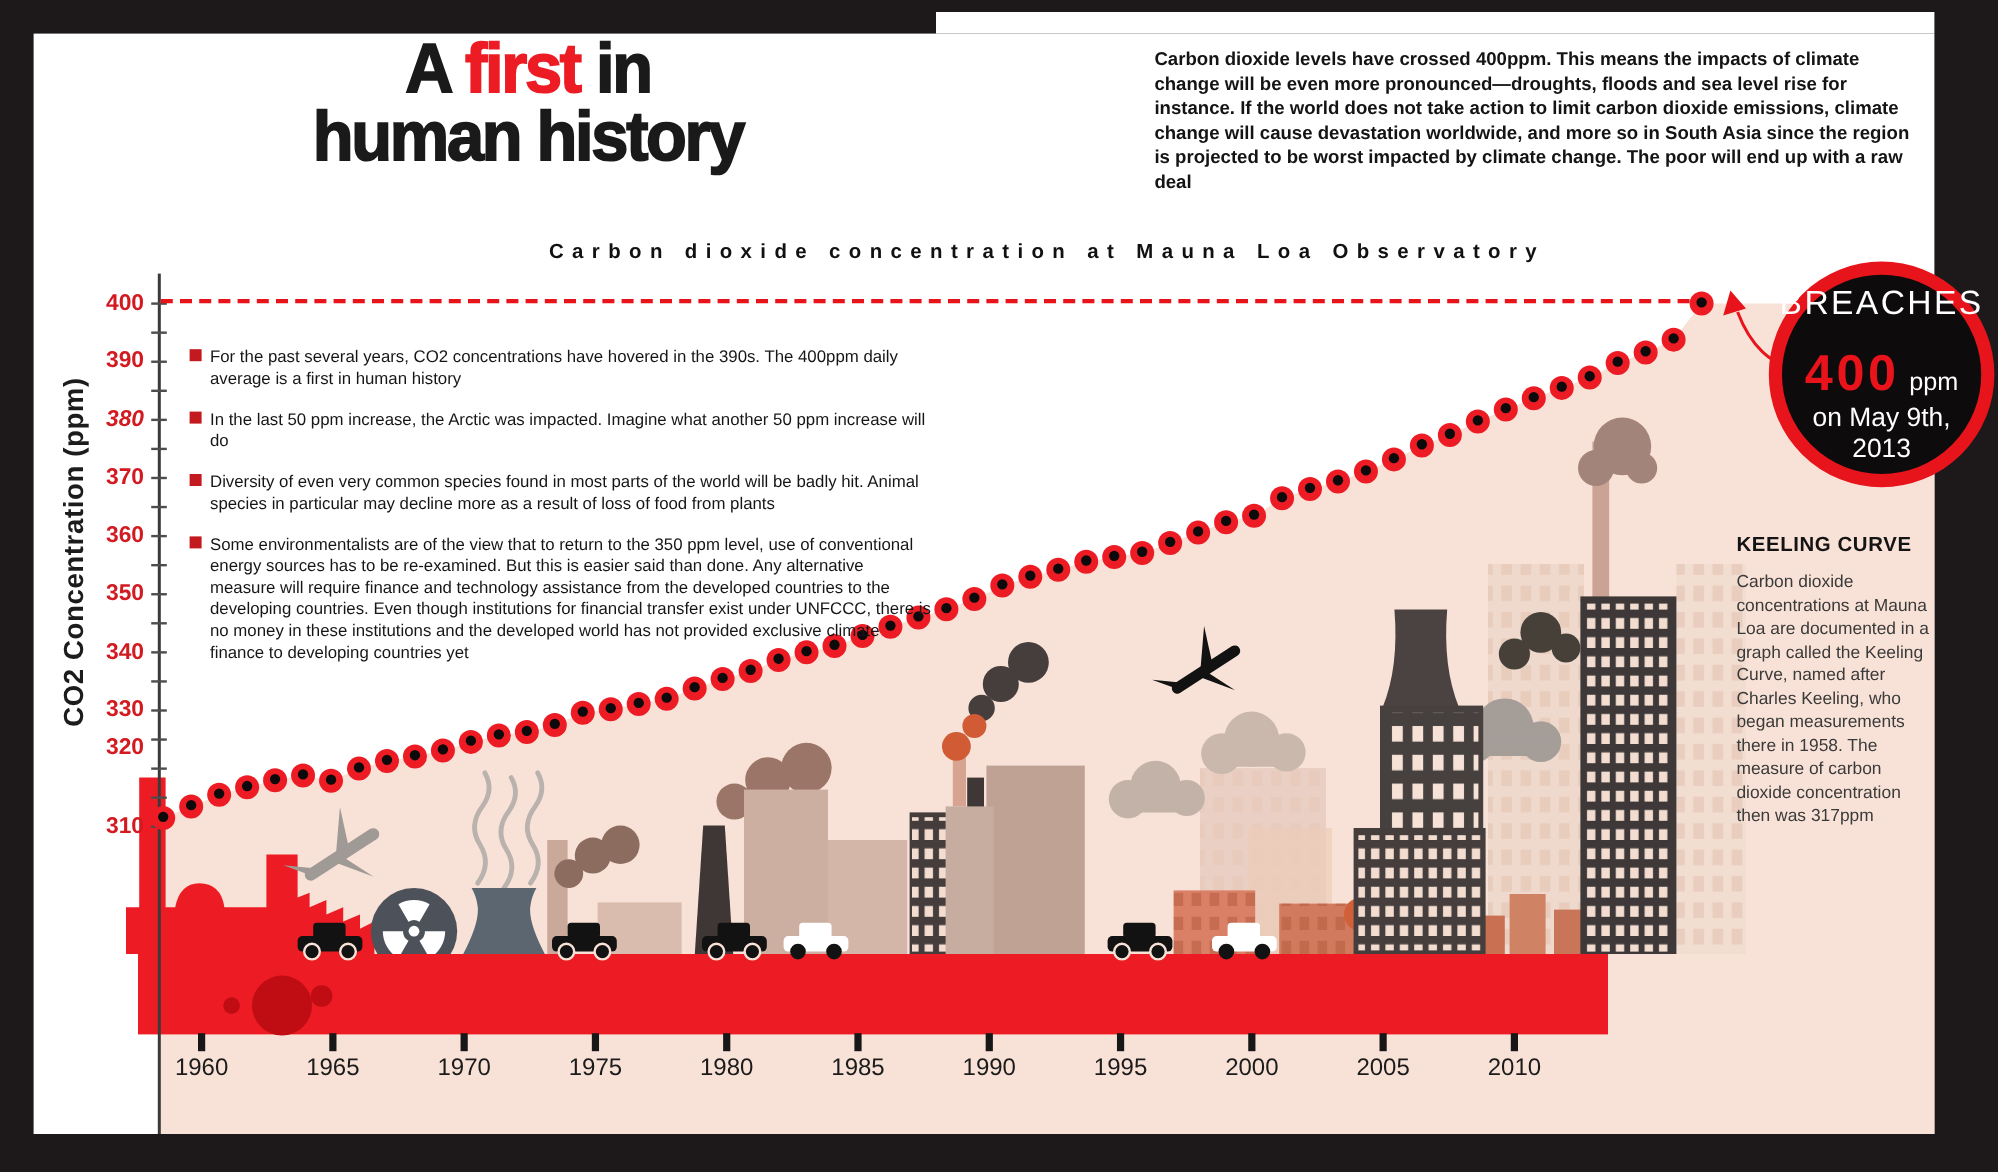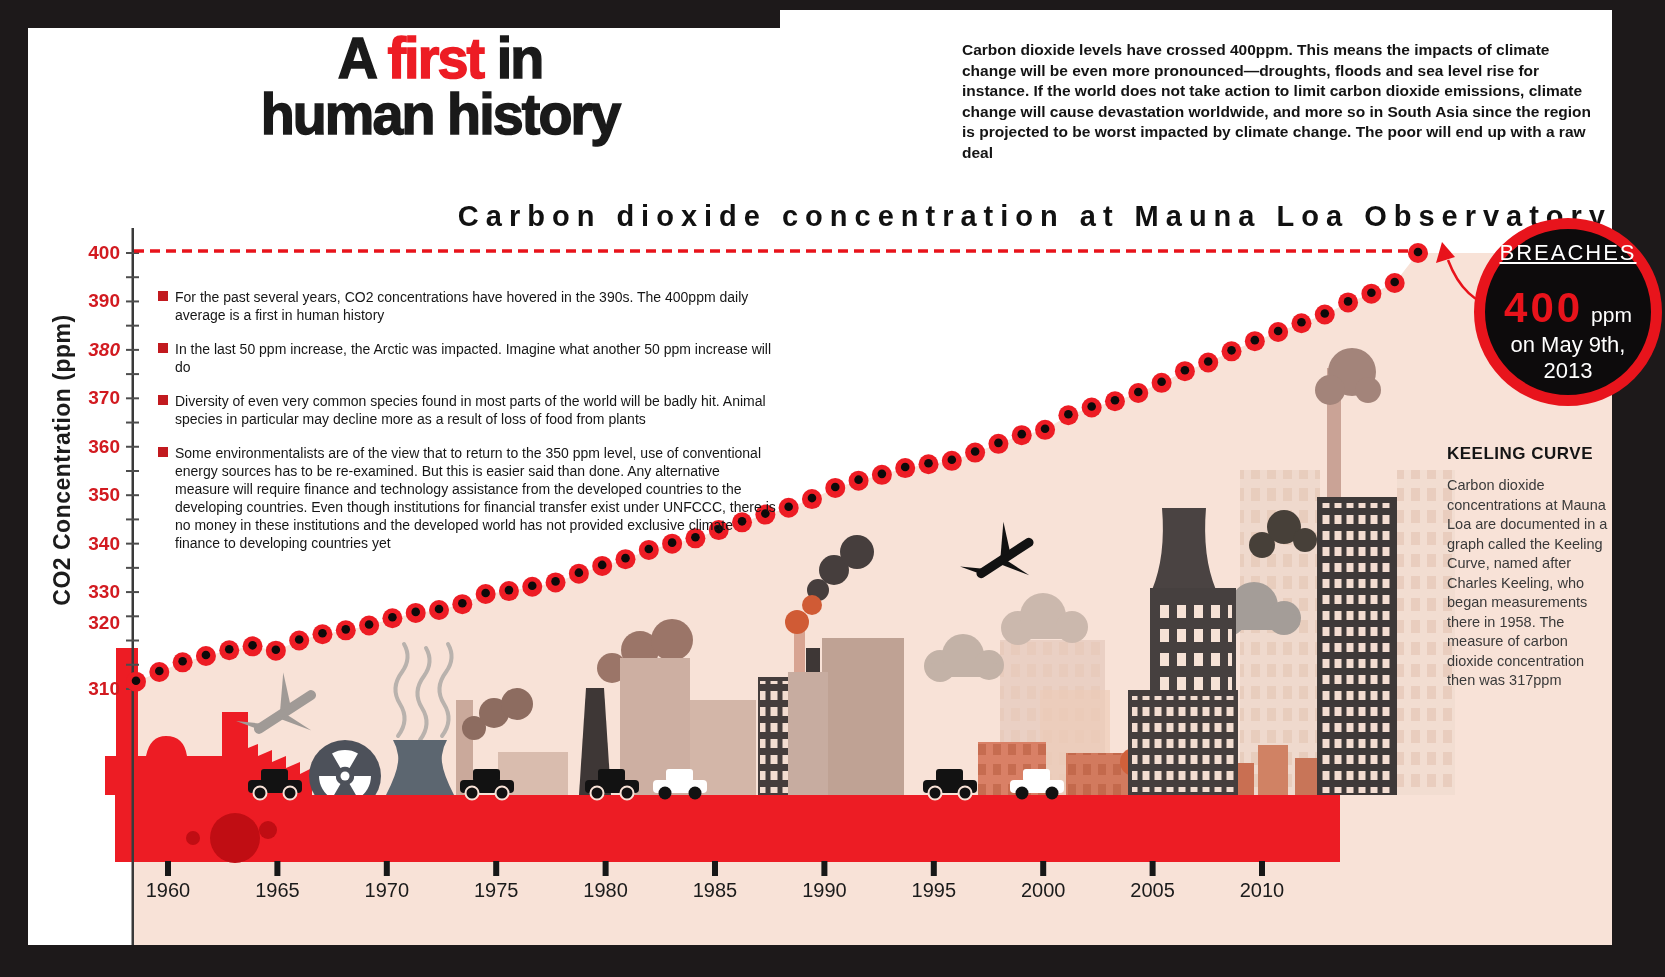--- a/index.html
+++ b/index.html
@@ -10,35 +10,35 @@
   .panel-b{left:780px;top:10px;width:832px;height:18px;}
   svg.scene{position:absolute;left:0;top:0;}
   
   .main-title{position:absolute;left:180px;top:30px;width:520px;text-align:center;
     color:#1a1a1a;font-weight:bold;font-size:58px;line-height:56px;letter-spacing:-2px;
     -webkit-text-stroke:1.5px currentColor;transform:scaleX(.96);}
   .main-title .accent{color:#ed1c24;-webkit-text-stroke:1.5px #ed1c24;}
   .intro{position:absolute;left:962px;top:40px;width:636px;color:#141414;
     font-size:15.5px;line-height:20.5px;font-weight:bold;}
   
-  .chart-title{position:absolute;left:133px;top:200px;width:1479px;text-align:right;
-    font-size:29px;font-weight:bold;letter-spacing:7px;color:#111;}
+  .chart-title{position:absolute;left:133px;top:200px;width:1479px;text-align:center;
+    font-size:17px;font-weight:bold;letter-spacing:7px;color:#111;}
   .y-axis-title{position:absolute;left:62px;top:460px;transform:translate(-50%,-50%) rotate(-90deg);
     white-space:nowrap;font-size:23px;font-weight:bold;color:#1c1c1c;letter-spacing:.5px;}
   .y-label{position:absolute;width:58px;text-align:right;font-size:19px;font-weight:bold;color:#d21a20;}
   .x-label{position:absolute;width:64px;text-align:center;font-size:20px;color:#1b1b1b;}
   
   .bullets{position:absolute;left:158px;top:288px;width:620px;}
   .bullet{display:flex;margin-bottom:16px;color:#161616;font-size:14px;line-height:18px;}
   .bullet .sq{flex:0 0 auto;width:10px;height:10px;background:#c21a1f;margin:3px 7px 0 0;}
   
   .badge{position:absolute;left:1474px;top:218px;width:188px;height:188px;border-radius:50%;
     background:#0d0b0c;border:11px solid #e8141c;box-sizing:border-box;z-index:6;
     display:flex;flex-direction:column;align-items:center;justify-content:center;color:#fff;}
-  .badge .b1{font-size:22px;letter-spacing:2px;margin-bottom:18px;text-decoration:underline;}
+  .badge .b1{font-size:28px;letter-spacing:2px;margin-bottom:18px;}
   .badge .brow{display:flex;align-items:baseline;gap:8px;}
   .badge .bval{color:#e8131b;font-size:42px;font-weight:bold;letter-spacing:3px;}
   .badge .bunit{font-size:21px;}
   .badge .b3,.badge .b4{font-size:22px;line-height:26px;}
   
   .keeling{position:absolute;left:1447px;top:444px;width:162px;z-index:5;}
   .keeling .kt{font-size:17px;font-weight:bold;color:#141414;letter-spacing:.5px;margin-bottom:12px;}
   .keeling .kb{font-size:14.5px;line-height:19.5px;color:#3a3a3a;}
 </style>
 </head>

